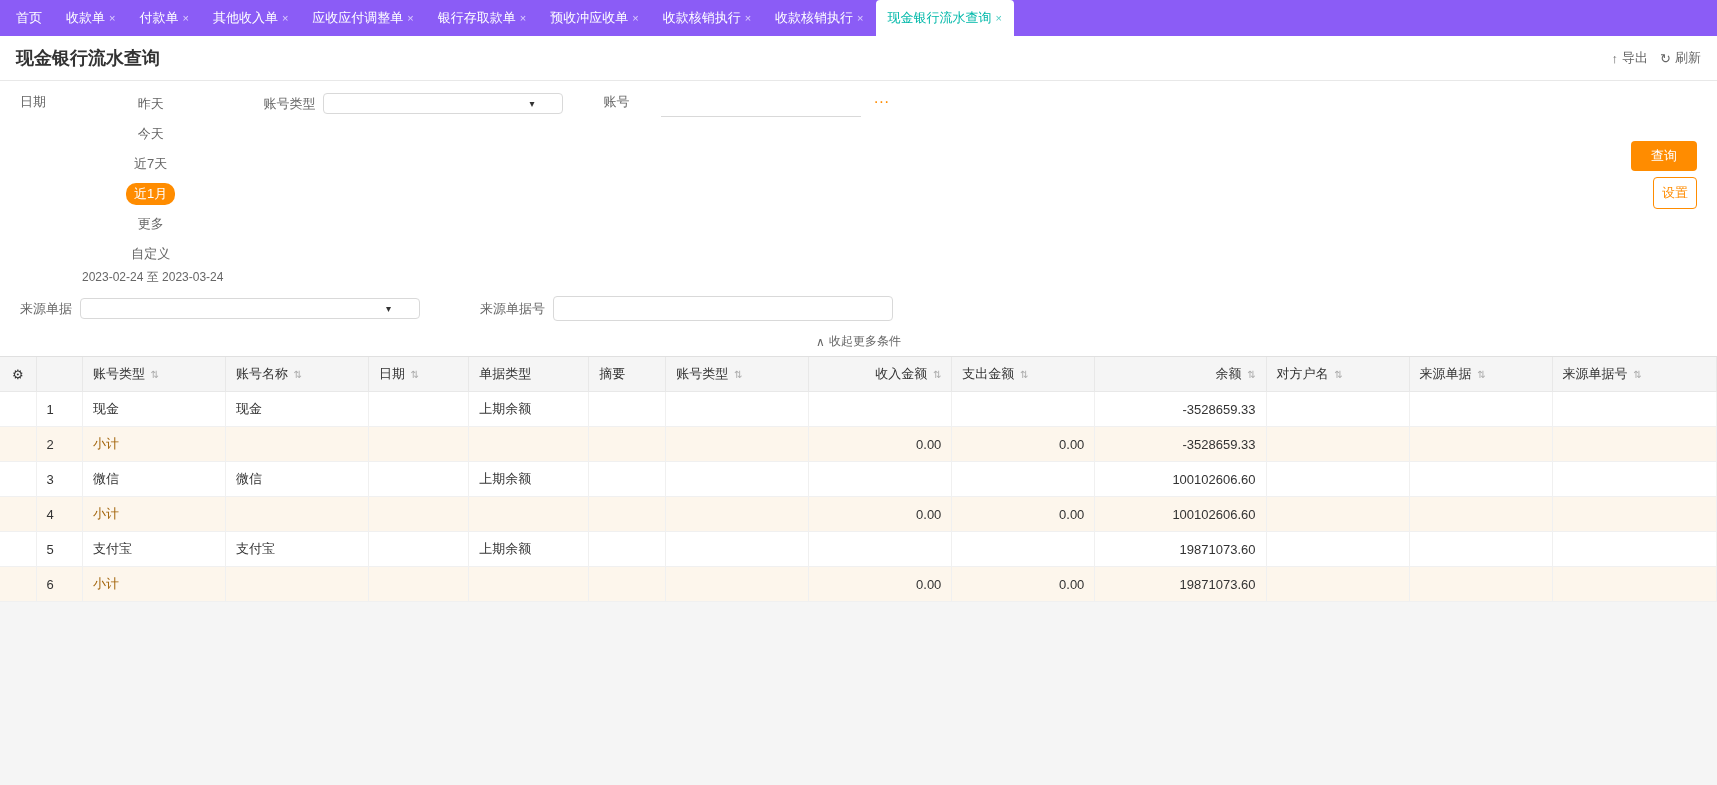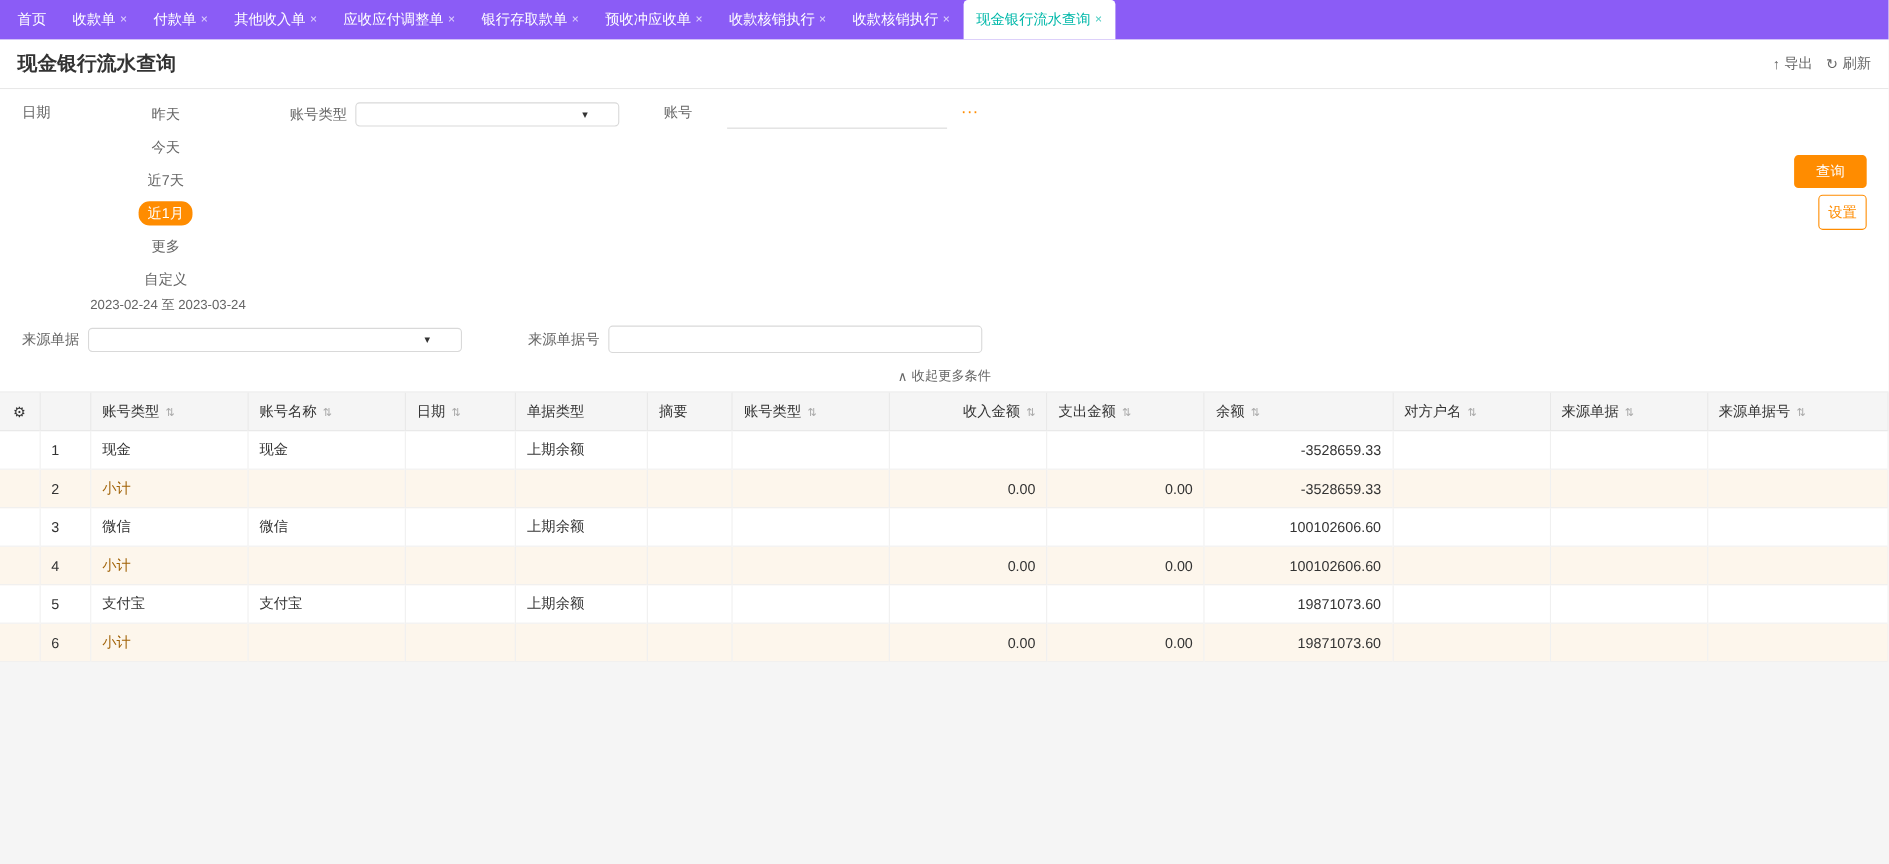--- a/index.html
+++ b/index.html
@@ -374,21 +374,21 @@
           <span class="sort-icon">⇅</span>
         </th>
         <th style="text-align:right;">
           <span>收入金额</span>
           <span class="sort-icon">⇅</span>
         </th>
         <th style="">
           <span>支出金额</span>
           <span class="sort-icon">⇅</span>
         </th>
-        <th style="">
+        <th style="text-align:right;">
           <span>余额</span>
           <span class="sort-icon">⇅</span>
         </th>
         <th>
           <span>对方户名</span>
           <span class="sort-icon">⇅</span>
         </th>
         <th>
           <span>来源单据</span>
           <span class="sort-icon">⇅</span>

